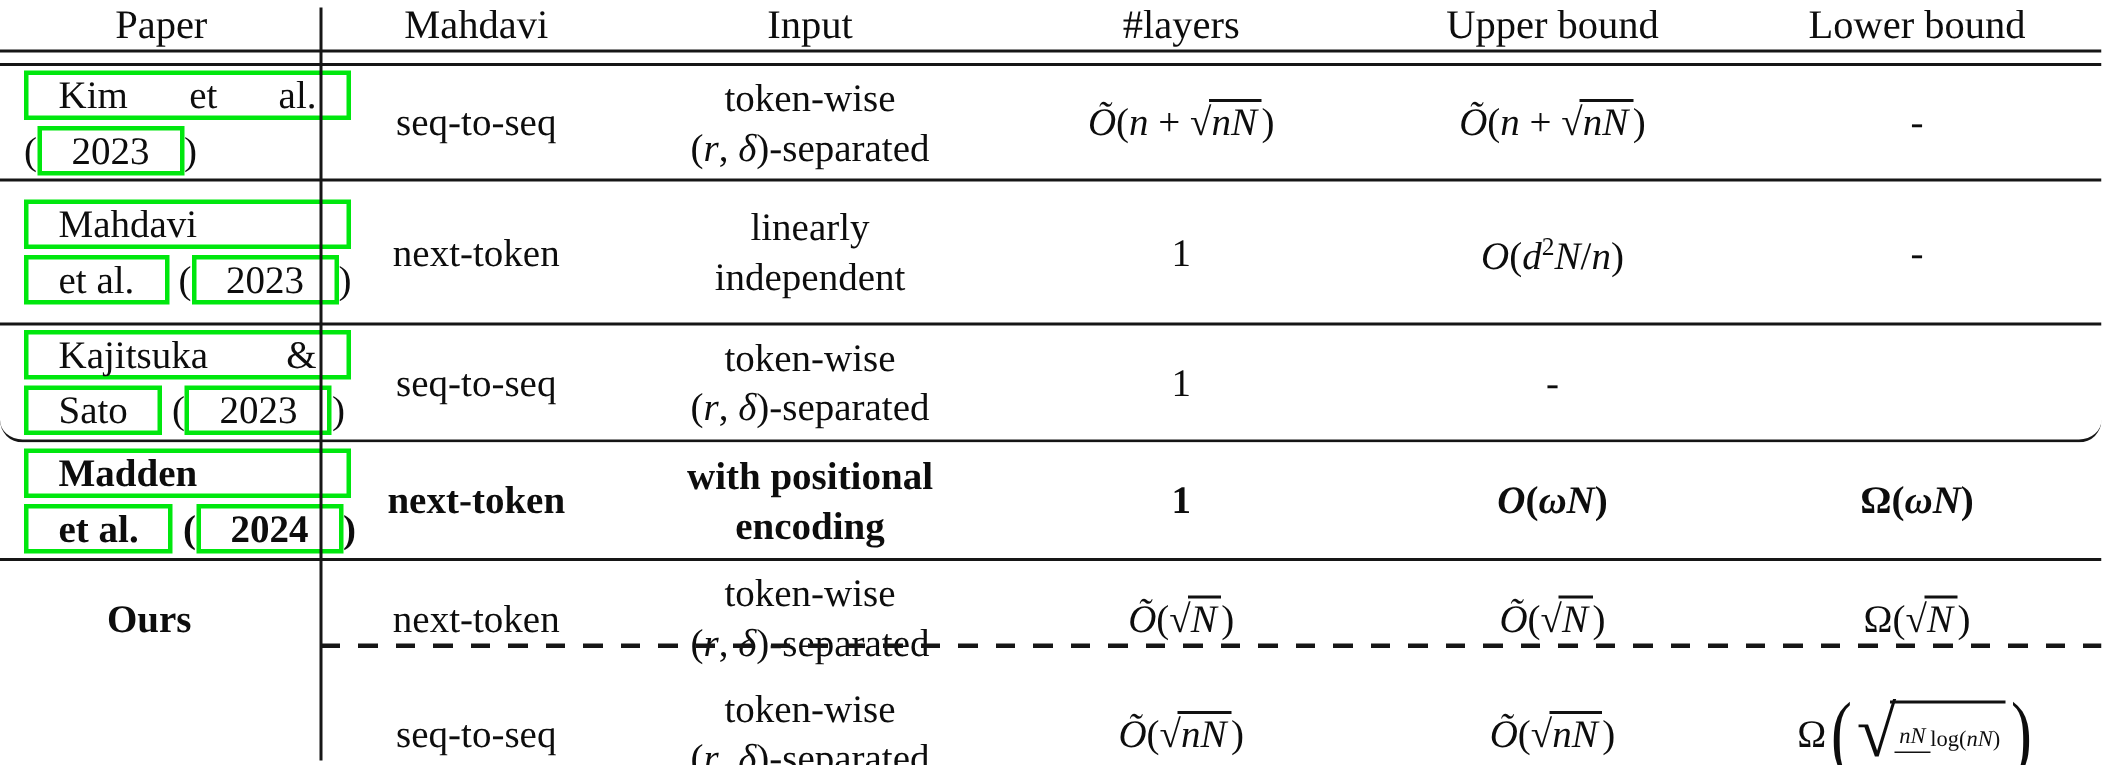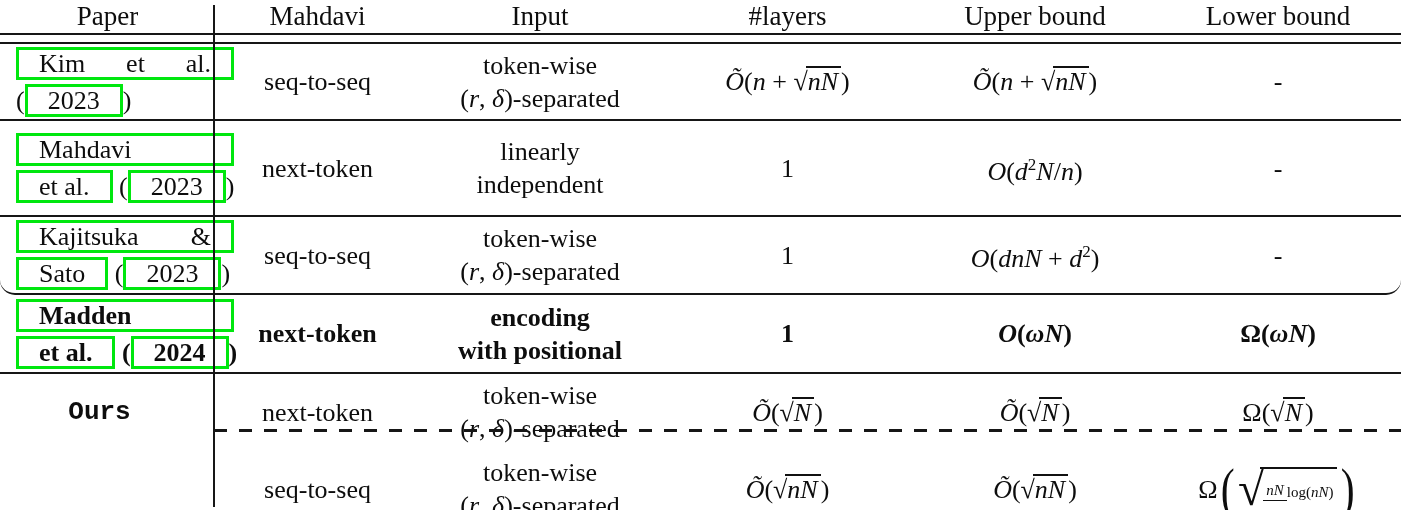--- a/index.html
+++ b/index.html
@@ -15,21 +15,21 @@
   .hb{border-bottom:2px solid #161616;}
   .vline{position:absolute;left:213px;top:5px;width:2px;height:502px;background:#161616;}
   .dashline{position:absolute;left:214px;top:429px;width:1187px;height:2.6px;
             background:repeating-linear-gradient(90deg,#161616 0 13px,transparent 13px 25px);}
   
   .pcell{align-items:flex-start;padding-left:16px;gap:4px;line-height:25px;}
   .pline{display:flex;align-items:center;white-space:pre;}
   .linkbox{border:3px solid #00e70e;padding:1px 20px;display:inline-flex;}
   .full{width:172px;}
   .jst{justify-content:space-between;}
-  .ours{font-weight:bold;width:100%;display:flex;justify-content:center;padding-right:16px;box-sizing:border-box;font-family:Liberation Mono, monospace;}
+  .ours{font-weight:bold;width:100%;display:flex;justify-content:center;padding-right:16px;box-sizing:border-box;}
   .ourscell{justify-content:flex-start;padding-top:22px;}
   
   .mi{font-style:italic;}
   .mu{font-style:normal;text-align:center;}
   sup{font-size:17px;}
   .sq{white-space:nowrap;}
   .sgn{letter-spacing:-2px;}
   .rad{display:inline-block;border-top:2px solid #111;line-height:1.02;padding:1px 3px 0 2px;}
   .math{white-space:pre;}
   
@@ -110,37 +110,34 @@
             <span>seq-to-seq</span>
           </div>
           <div class="cell">
             <div>token-wise</div>
             <div><span class="math">(<span class="mi">r</span>, <span class="mi">δ</span>)</span><span>-separated</span></div>
           </div>
           <div class="cell">
             <span>1</span>
           </div>
           <div class="cell">
-            <span class="math"><span class="mi">O</span>(<span class="mi">d</span><span class="mi">n</span><span class="mi">N</span> + <span class="mi">d</span><sup>2</sup>)</span>
-          </div>
-          <div class="cell">
             <span>-</span>
           </div>
         </div>
         <div class="row hb" style="height: 79px; font-weight: bold;">
           <div class="cell pcell">
             <div class="pline"><span class="linkbox full">Madden</span></div>
             <div class="pline"><span class="linkbox">et al.</span><span> (</span><span class="linkbox">2024</span><span>)</span></div>
           </div>
           <div class="cell">
             <span>next-token</span>
           </div>
           <div class="cell">
+            <div>with positional</div>
             <div>encoding</div>
-            <div>with positional</div>
           </div>
           <div class="cell">
             <span>1</span>
           </div>
           <div class="cell">
             <span class="math"><span class="mi">O</span>(<span class="mi">ω</span><span class="mi">N</span>)</span>
           </div>
           <div class="cell">
             <span class="math">Ω(<span class="mi">ω</span><span class="mi">N</span>)</span>
           </div>

